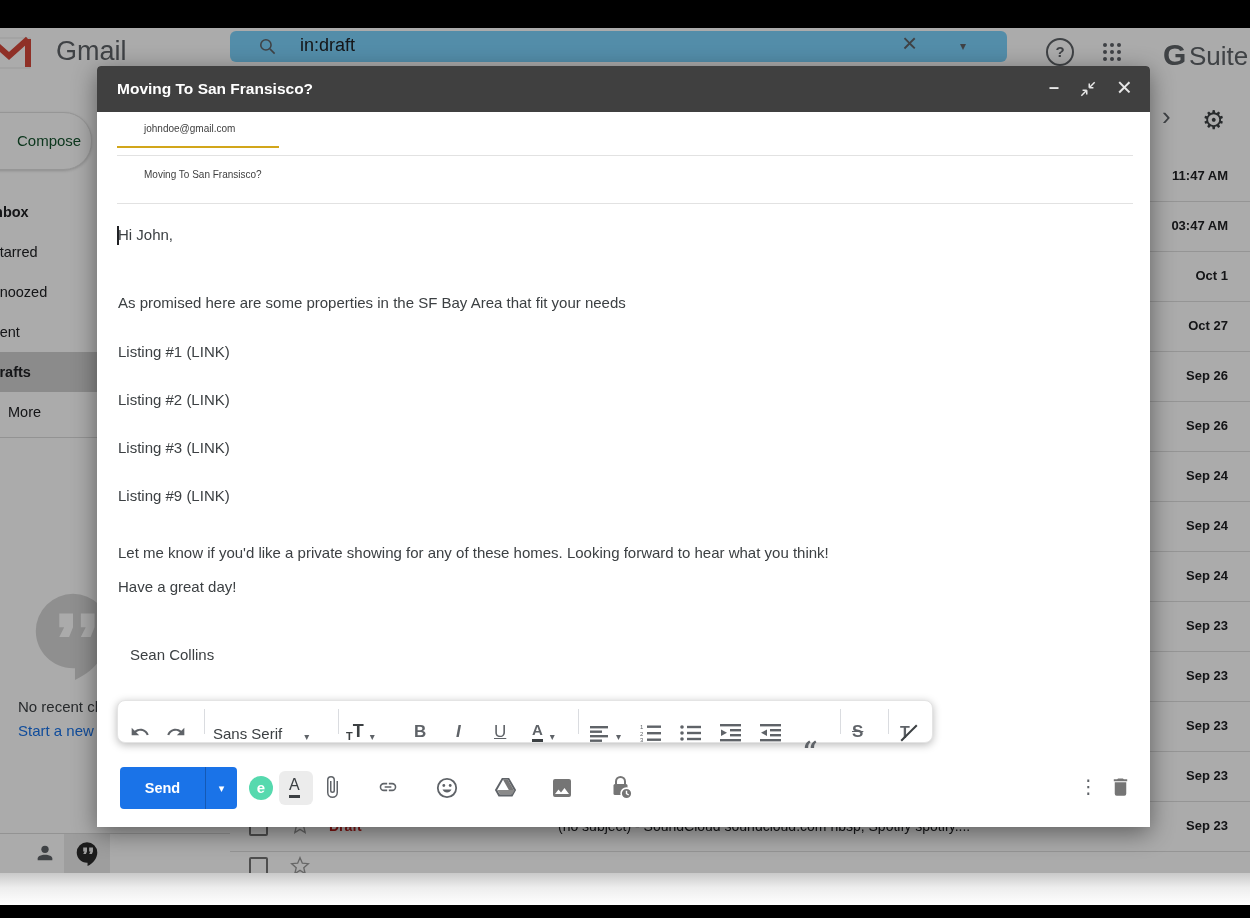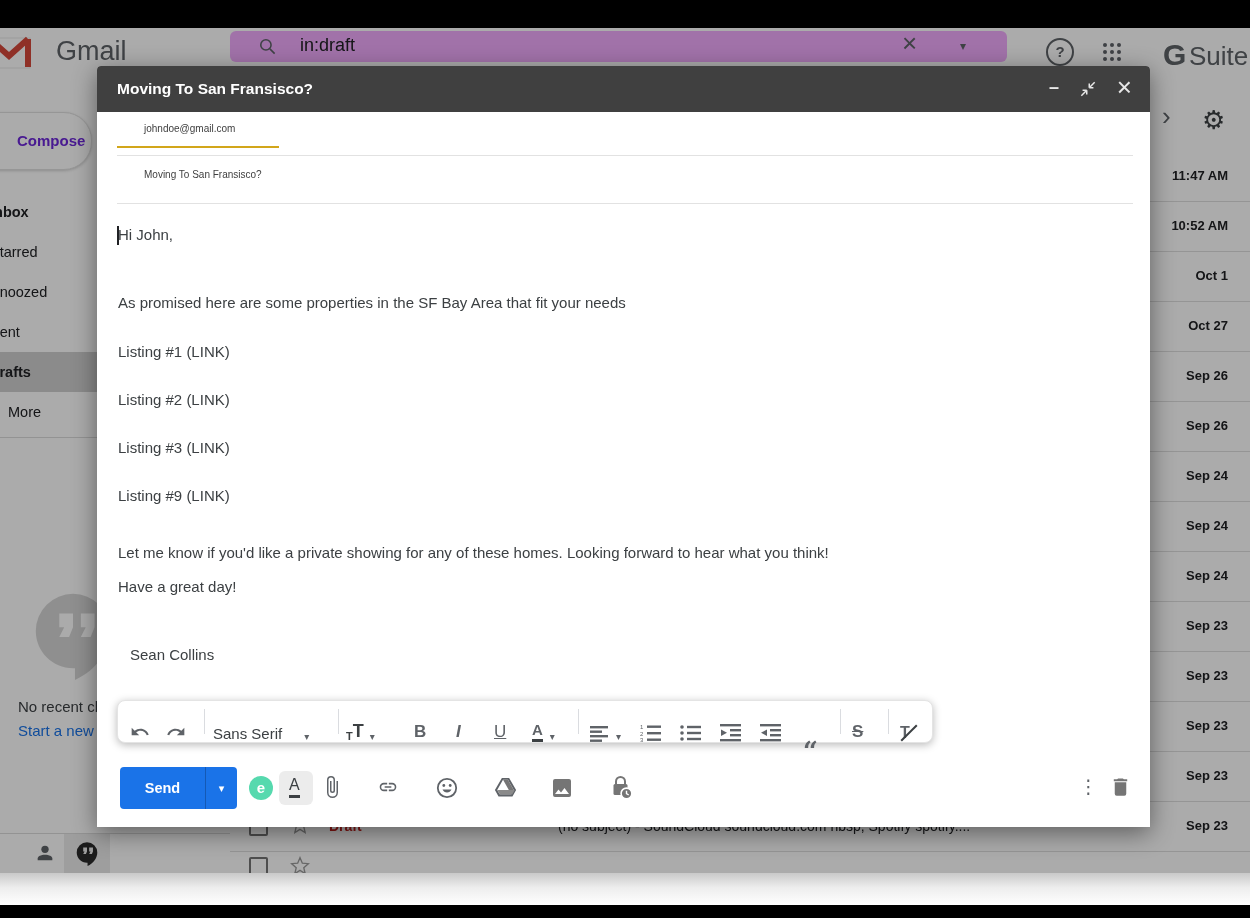--- a/index.html
+++ b/index.html
@@ -6,21 +6,21 @@
   #screen{position:relative;width:1250px;height:918px;overflow:hidden;background:#fff;
           font-family:"Liberation Sans","DejaVu Sans",sans-serif;}
   .abs{position:absolute;}
   
   .blackbar{background:#000;left:0;width:1250px;}
   .bottomstrip{left:0;width:1250px;background:linear-gradient(180deg,#c9c9c9 0%,#ededed 45%,#ffffff 100%);}
   
   #dim{left:0;top:28px;width:1250px;height:845px;background:rgba(0,0,0,0.33);z-index:5;}
   .above{z-index:6;}
   
-  .searchbox{background:#f0abfc;border-radius:6px;}
+  .searchbox{background:#7dd3fc;border-radius:6px;}
   .gsuitecard{background:#fff;border-radius:0 0 0 12px;}
   
   .pill{background:#fff;border:1px solid #e0e0e0;border-radius:28px;box-shadow:0 1px 3px rgba(0,0,0,.18);}
   .navitem{font-size:14.5px;color:#202124;line-height:40px;white-space:nowrap;}
   .navbold{font-weight:bold;}
   .navsel{background:#cfcfcf;}
   
   .listrow{border-bottom:1px solid #dedede;}
   .datetxt{position:absolute;right:22px;top:0;line-height:50px;font-size:13px;font-weight:600;color:#202124;}
   .checkbox{width:15px;height:15px;border:2px solid #757575;border-radius:2px;background:transparent;}
@@ -92,21 +92,21 @@
   <div class="abs" style="left:1150px;top:93px;width:100px;height:57px;">
     <div class="abs" style="left:12px;top:8px;font-size:26px;color:#5f6368;">›</div>
     <div class="abs" style="left:52px;top:12px;font-size:26px;color:#3c4043;">⚙</div>
   </div>
 
   <div>
     <div class="abs listrow" style="left:230px;top:151px;width:1020px;height:50px;">
         <span class="datetxt">11:47 AM</span>
       </div>
     <div class="abs listrow" style="left:230px;top:201px;width:1020px;height:50px;">
-        <span class="datetxt">10:52 AM</span>
+        <span class="datetxt">03:47 AM</span>
       </div>
     <div class="abs listrow" style="left:230px;top:251px;width:1020px;height:50px;">
         <span class="datetxt">Oct 1</span>
       </div>
     <div class="abs listrow" style="left:230px;top:301px;width:1020px;height:50px;">
         <span class="datetxt">Oct 27</span>
       </div>
     <div class="abs listrow" style="left:230px;top:351px;width:1020px;height:50px;">
         <span class="datetxt">Sep 26</span>
       </div>
@@ -147,21 +147,21 @@
     <div class="abs" style="left:230px;top:851px;width:1020px;height:22px;">
       <div class="checkbox abs" style="left:19px;top:6px;"></div>
       <svg class="abs" style="left:60px;top:5px;" width="20" height="20" viewBox="0 0 24 24">
           <path d="M12 17.27L18.18 21l-1.64-7.03L22 9.24l-7.19-.61L12 2 9.19 8.63 2 9.24l5.46 4.73L5.82 21z" fill="none" stroke="#9a9a9a" stroke-width="1.6"></path>
         </svg>
     </div>
   </div>
 
   <div>
     <div class="abs pill" style="left:-40px;top:112px;width:130px;height:56px;">
-      <span class="abs" style="left:56px;top:19px;font-size:15px;color:#6d28d9;white-space:nowrap;font-weight:bold;">Compose</span>
+      <span class="abs" style="left:56px;top:19px;font-size:15px;color:#14532d;white-space:nowrap;">Compose</span>
     </div>
     <div class="abs navitem navbold" style="left:0;top:192px;width:140px;height:40px;">
         <span class="abs" style="left:-10px;">Inbox</span>
       </div>
     <div class="abs navitem" style="left:0;top:232px;width:140px;height:40px;">
         <span class="abs" style="left:-10px;">Starred</span>
       </div>
     <div class="abs navitem" style="left:0;top:272px;width:140px;height:40px;">
         <span class="abs" style="left:-10px;">Snoozed</span>
       </div>

